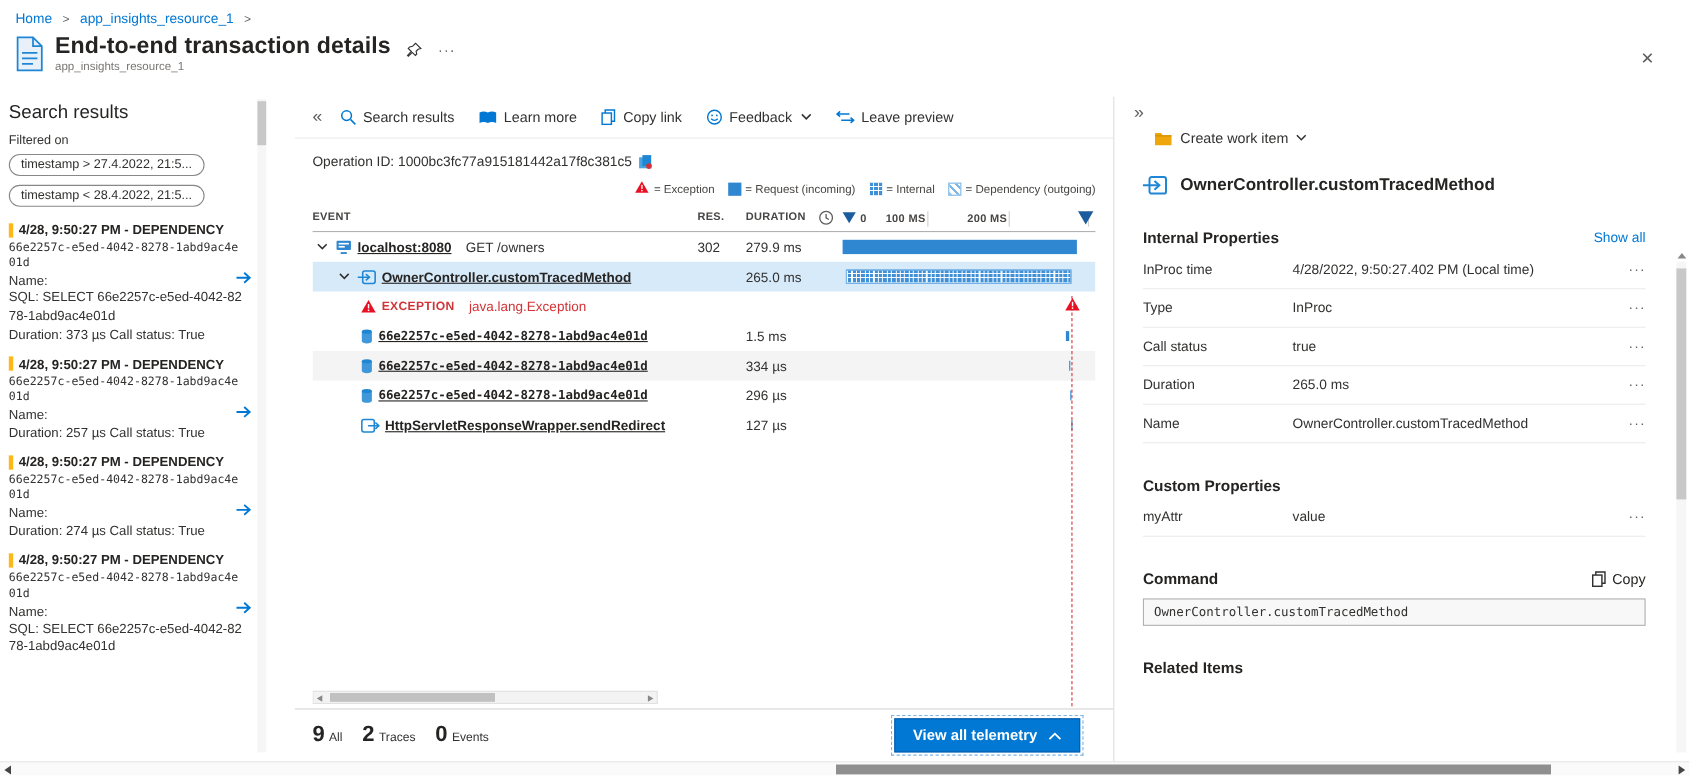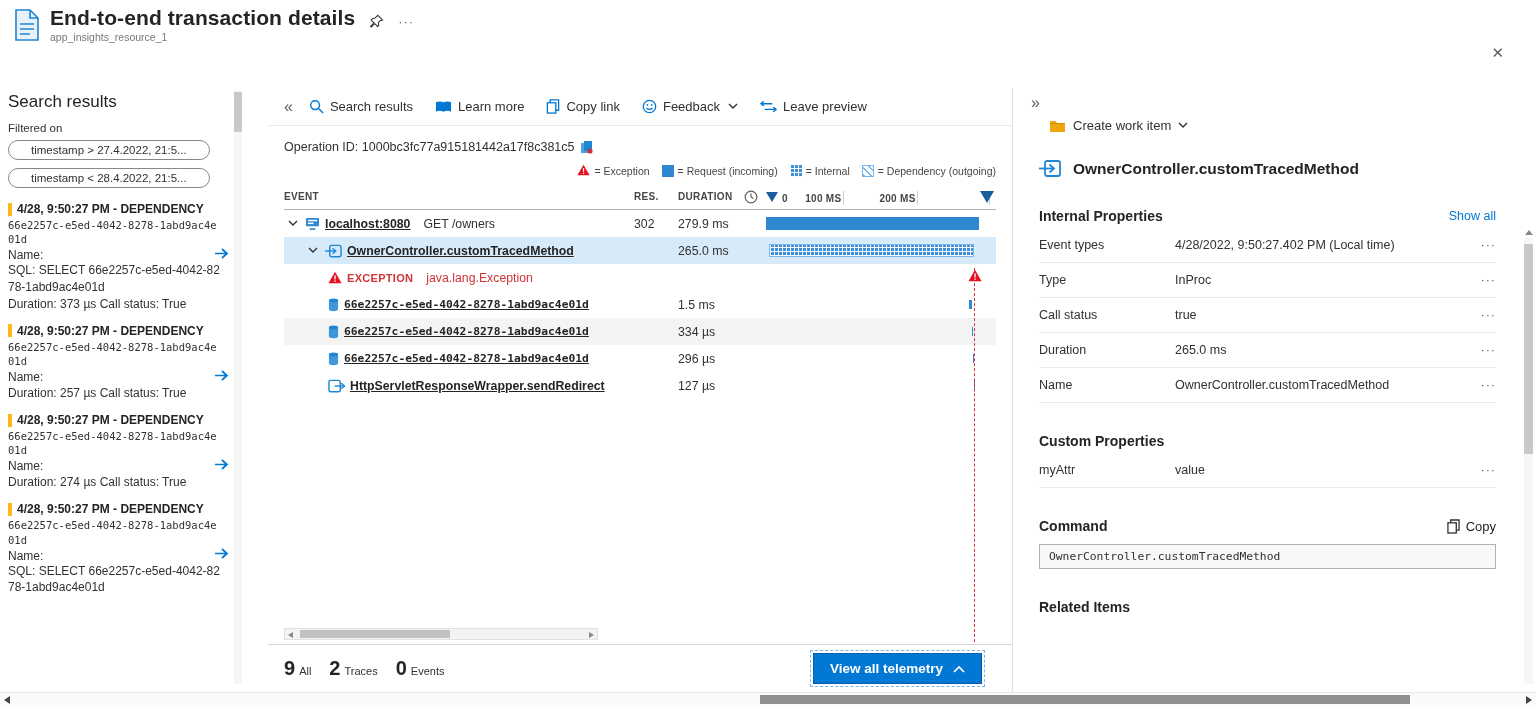--- a/index.html
+++ b/index.html
@@ -18,21 +18,21 @@
   .subtitle { font-size:10.5px; color:#797775; margin-top:1px; }
   .title-icons { display:flex; align-items:center; margin-left:14px; margin-top:8px; gap:14px; }
   .pin-ic { width:15px; height:15px; cursor:pointer; }
   .more-ic { color:#605e5c; font-size:13px; letter-spacing:1px; cursor:pointer; }
   .close-ic { position:absolute; right:32px; top:44px; color:#605e5c; font-size:15px; cursor:pointer; }
 
   
   .sidebar { position:absolute; left:0; top:88px; width:254px; height:604px; overflow:hidden; padding:4px 18px 0 8px; }
   .sb-title { font-size:17px; font-weight:400; color:#252423; margin-bottom:10px; }
   .sb-filtered { font-size:11.5px; color:#323130; margin-bottom:6px; }
-  .pill { display:inline-block; border:1px solid #8a8886; border-radius:12px; padding:3px 22px;
+  .pill { display:inline-block; border:1px solid #8a8886; border-radius:12px; padding:3px 10px;
           font-size:11.5px; color:#323130; background:#fff; margin:0 0 8px 0; cursor:pointer; white-space:nowrap; }
   .results { margin-top:6px; }
   .result { position:relative; width:222px; margin-bottom:13px; cursor:pointer; }
   .r-time { display:flex; align-items:center; font-size:12px; font-weight:700; color:#252423; }
   .r-ybar { display:inline-block; width:4px; height:13px; background:#fcb819; margin-right:5px; flex:0 0 auto; }
   .r-id { font-family:"DejaVu Sans Mono","Liberation Mono",monospace; font-size:10.5px; color:#323130;
           word-break:break-all; line-height:1.35; margin-top:2px; width:212px; }
   .r-name { font-size:12px; margin-top:2px; }
   .r-sql { font-size:12px; word-break:break-all; line-height:1.35; width:212px; }
   .r-meta { font-size:12px; margin-top:2px; }
@@ -150,20 +150,26 @@
   .pagescroll .arr { position:absolute; top:3px; width:0; height:0; border-top:4px solid transparent; border-bottom:4px solid transparent; }
   .pagescroll .arr.l { left:4px; border-right:6px solid #444; }
   .pagescroll .arr.r { right:4px; border-left:6px solid #444; }
 </style>
 </head>
 <body>
 
 <div class="app">
 
   <div class="topbar">
+    <div class="breadcrumb">
+      <a>Home</a>
+      <span class="sep">&gt;</span>
+      <a>app_insights_resource_1</a>
+      <span class="sep">&gt;</span>
+    </div>
     <div class="titlerow">
       <span class="doc-ic">
         <svg width="30" height="34" viewBox="0 0 30 34">
           <path d="M4 2h14l8 8v22H4z" fill="#e8f1fa" stroke="#1f86d4" stroke-width="1.6"></path>
           <path d="M18 2v8h8" fill="none" stroke="#1f86d4" stroke-width="1.6"></path>
           <path d="M8 16h14M8 21h14M8 26h10" stroke="#1f86d4" stroke-width="1.6"></path>
         </svg>
       </span>
       <div class="titleblock">
         <h1>End-to-end transaction details</h1>
@@ -550,21 +556,21 @@
       </svg>
       <span class="txt">OwnerController.customTracedMethod</span>
     </div>
 
     <div class="sec-h">
       <span class="txt">Internal Properties</span>
       <a>Show all</a>
     </div>
     <div class="props" id="props-internal">
         <div class="prow">
-    <div class="p-label">Event types</div>
+    <div class="p-label">InProc time</div>
     <div class="p-value">4/28/2022, 9:50:27.402 PM (Local time)</div>
     <div class="p-more">···</div>
   </div>
         <div class="prow">
     <div class="p-label">Type</div>
     <div class="p-value">InProc</div>
     <div class="p-more">···</div>
   </div>
         <div class="prow">
     <div class="p-label">Call status</div>

